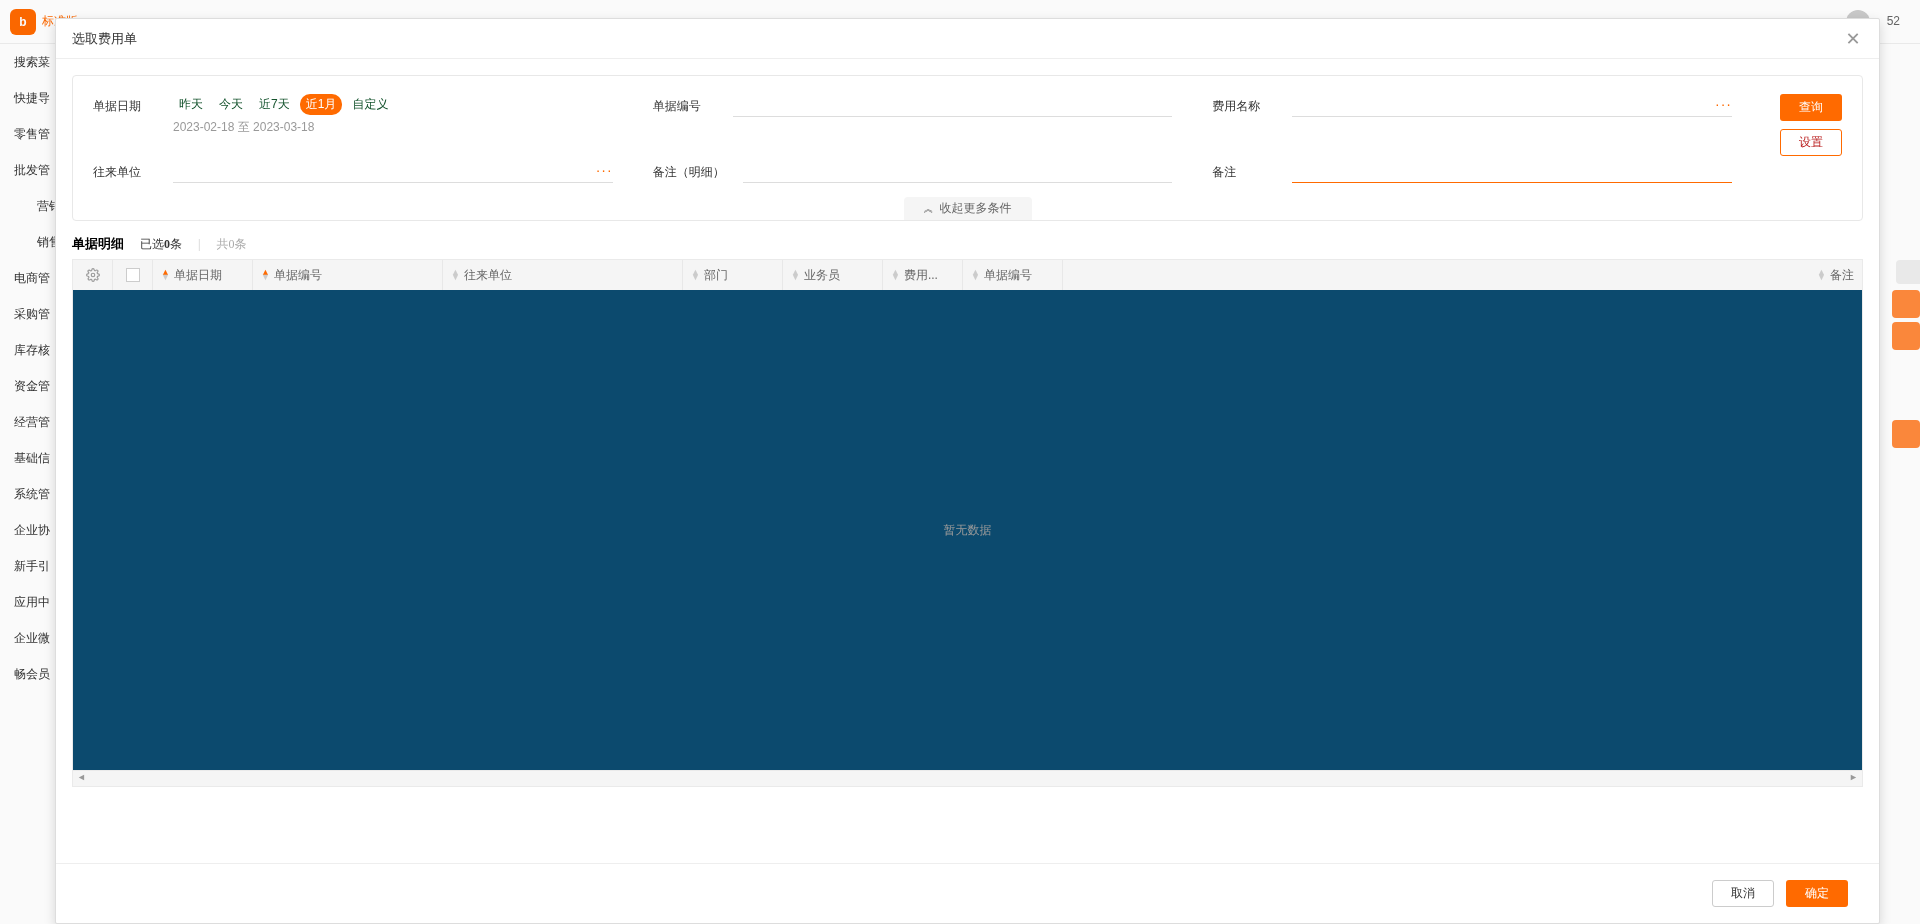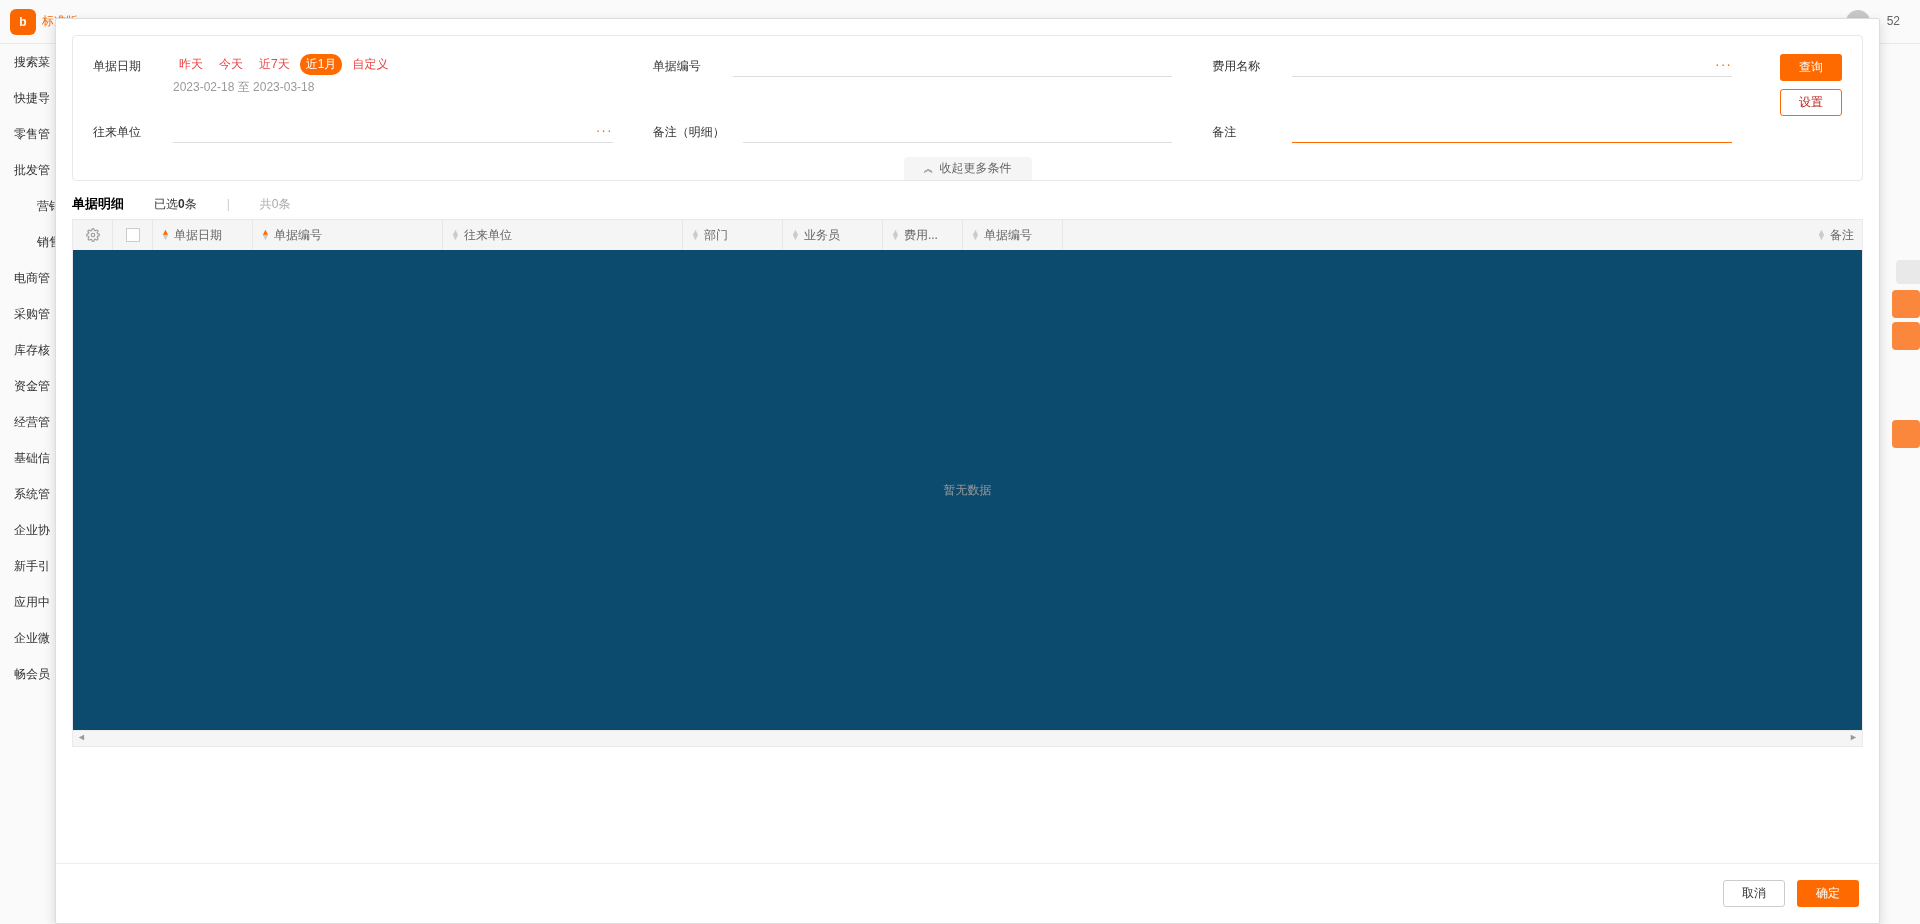--- a/index.html
+++ b/index.html
@@ -35,40 +35,40 @@
 .modal-body { flex:1; overflow:auto; padding: 16px; position:relative; }
 
 
 .filter-panel { border:1px solid #e8e8e8; border-radius:4px; background:#fff; padding: 18px 20px 0 20px; position:relative; }
 .filter-grid { display:grid; grid-template-columns: 1fr 1fr 1fr 70px; column-gap: 40px; row-gap: 24px; align-items:start; }
 .filter-item { display:flex; align-items:flex-start; }
 .filter-label { width: 80px; flex-shrink:0; font-size:12px; color:#333; padding-top:4px; text-align:left; }
 .filter-control { flex:1; position:relative; }
 
 .date-presets { display:flex; gap:4px; align-items:center; flex-wrap:wrap; }
-.date-preset { padding:2px 6px; font-size:12px; color:#ef4444; cursor:pointer; border-radius:10px; }
+.date-preset { padding:2px 6px; font-size:12px; color:#14532d; cursor:pointer; border-radius:10px; }
 .date-preset.active { background:#ff6a00; color:#fff; }
 .date-range { font-size:12px; color:#999; margin-top:4px; }
 
 .underline-input { width:100%; border:none; border-bottom:1px solid #ddd; padding:4px 0; font-size:12px; outline:none; background:transparent; }
 .underline-input.active { border-bottom-color:#ff6a00; }
 .more-dots { position:absolute; right:0; top:2px; color:#ff6a00; font-size:14px; cursor:pointer; letter-spacing:1px; }
 
 .action-col { display:flex; flex-direction:column; gap:8px; align-items:flex-end; }
 .btn { padding: 4px 18px; font-size:12px; border-radius:3px; cursor:pointer; border:1px solid transparent; white-space:nowrap; }
 .btn-primary { background:#ff6a00; color:#fff; }
 .btn-outline { background:#fff; color:#b91c1c; border-color:#ff6a00; }
 .btn-default { background:#fff; color:#333; border-color:#ccc; }
 
 .collapse-bar { text-align:center; margin-top:14px; }
 .collapse-inner { display:inline-flex; align-items:center; gap:6px; background:#f5f5f5; padding:3px 20px; font-size:12px; color:#666; cursor:pointer; border-radius:4px 4px 0 0;}
 .chevrons { font-size:10px; }
 
 
-.detail-head { display:flex; align-items:center; gap:30px; margin-top:14px; margin-bottom:6px; }
+.detail-head { display:flex; align-items:center; gap:16px; margin-top:14px; margin-bottom:6px;font-family:Liberation Serif, serif; }
 .detail-title { font-size:13px; font-weight:bold; color:#000; }
 .detail-count { font-size:12px; color:#333; }
 .detail-count .num { font-weight:bold; }
 .detail-total { font-size:12px; color:#aaa; }
 .divider-v { color:#ccc; }
 
 
 .table-wrap { border:1px solid #eaeaea; }
 .thead { display:flex; background:#f5f5f5; height:30px; align-items:stretch; }
 .th { border-right:1px solid #e8e8e8; display:flex; align-items:center; padding:0 8px; font-size:12px; color:#666; position:relative; }
@@ -81,21 +81,21 @@
 .gear-icon { width:14px; height:14px; }
 
 .tbody { min-height: 480px; display:flex; align-items:center; justify-content:center; background:#0c4a6e; }
 .empty-text { font-size:12px; color:#999; }
 
 .hscroll { height:16px; background:#f5f5f5; border-top:1px solid #eaeaea; position:relative;}
 .hscroll::before { content:'◄'; position:absolute; left:4px; top:1px; font-size:9px; color:#999;}
 .hscroll::after { content:'►'; position:absolute; right:4px; top:1px; font-size:9px; color:#999;}
 
 
-.modal-footer { height:60px; border-top:1px solid #eee; display:flex; align-items:center; justify-content:flex-end; gap:12px; padding:0 20px; }
+.modal-footer { height:60px; border-top:1px solid #eee; display:flex; align-items:center; justify-content:flex-end; gap:12px; padding:0 31px; }
 
 
 .modal-body::-webkit-scrollbar { width:10px; }
 .modal-body::-webkit-scrollbar-thumb { background:#ddd; }
 </style>
 </head>
 <body>
 
 <div class="bg-app">
   <div class="bg-header">
@@ -130,20 +130,24 @@
   </div>
   <div class="bg-icon-tag"></div>
   <div class="bg-icon-orange1"></div>
   <div class="bg-icon-orange2"></div>
   <div class="bg-icon-orange3"></div>
 </div>
 
 <div class="overlay"></div>
 
 <div class="modal">
+  <div class="modal-header">
+    <div class="modal-title">选取费用单</div>
+    <div class="modal-close">✕</div>
+  </div>
 
   <div class="modal-body">
 
     <div class="filter-panel">
       <div class="filter-grid">
 
         <div class="filter-item">
           <div class="filter-label">单据日期</div>
           <div class="filter-control">
             <div class="date-presets">

